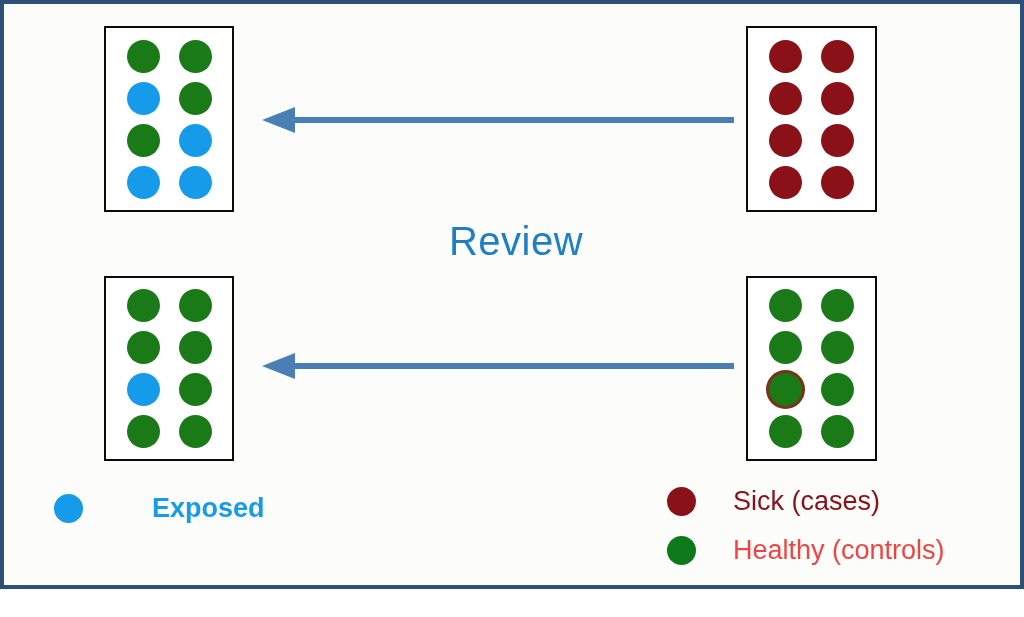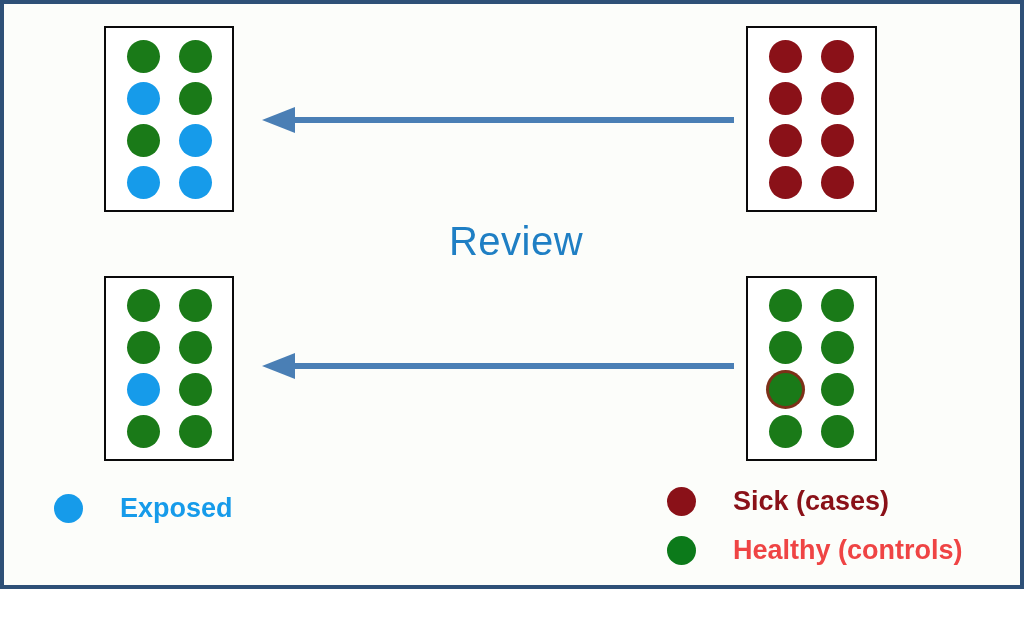--- a/index.html
+++ b/index.html
@@ -85,21 +85,21 @@
     width: 29px;
     height: 29px;
     border-radius: 50%;
     flex: 0 0 auto;
   }
   .legend-label {
     font-size: 27px;
     font-weight: 700;
     margin-left: 37px;
   }
-  .legend-label.thin { font-weight: 700; }
+  .legend-label.thin { font-weight: 400; }
 </style>
 </head>
 <body>
 
 <div id="figure">
 
   <div class="group-box" id="box-top-left" style="left:100px; top:22px; width:130px; height:186px;">
     <div class="dot-grid">
         <span class="dot green"></span>
         <span class="dot green"></span>
@@ -164,21 +164,21 @@
     <svg width="472" height="40" viewBox="0 0 472 40" aria-hidden="true">
       <g>
         <rect x="32" y="17" width="440" height="6" fill="#4a7fb5"></rect>
         <polygon points="0,20 33,7 33,33" fill="#4a7fb5"></polygon>
       </g>
     </svg>
   </div>
 
   <div id="review-title" style="top:215px;">Review</div>
 
-  <div class="legend-item" style="left:50px; top:489px;">
+  <div class="legend-item" style="left:50px; top:489px;gap:32px;">
     <span class="legend-swatch" style="background:#169bea;"></span>
     <span class="legend-label" style="color:#169bea;">Exposed</span>
   </div>
 
   <div class="legend-item" style="left:663px; top:482px;">
     <span class="legend-swatch" style="background:#8a1118;"></span>
     <span class="legend-label thin" style="color:#8a1118;">Sick (cases)</span>
   </div>
 
   <div class="legend-item" style="left:663px; top:531px;">

